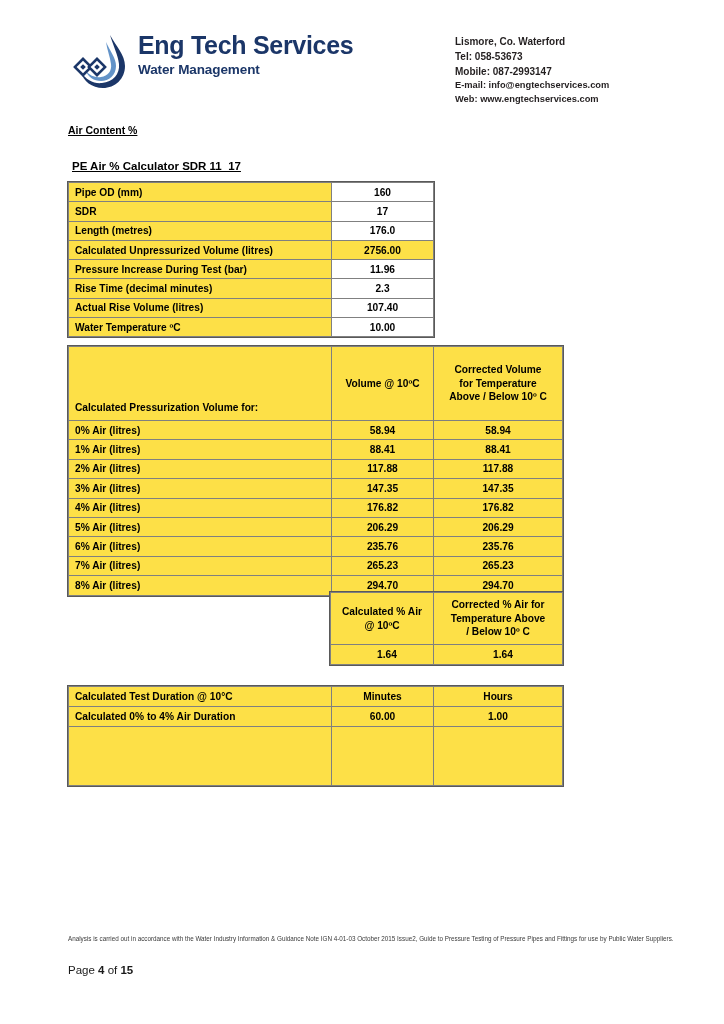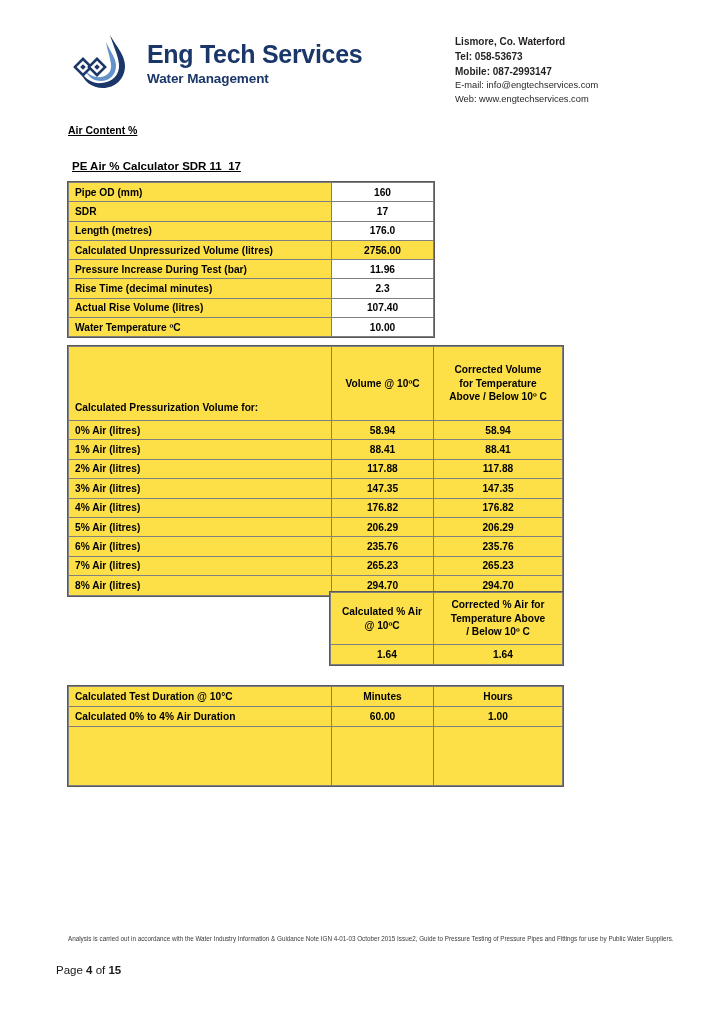--- a/index.html
+++ b/index.html
@@ -24,22 +24,20 @@
     position: absolute;
     left: 0; top: 0;
     width: 724px;
     height: 118px;
   }
   .logo-block {
     position: absolute;
     left: 72px;
     top: 33px;
     display: flex;
-    align-items: center;
-    gap: 9px;
   }
   .logo-mark {
     width: 58px;
     height: 62px;
     position: relative;
     flex: none;
   }
   .logo-text {
     margin-left: 8px;
     line-height: 1;
@@ -62,21 +60,21 @@
 
   .contact {
     position: absolute;
     left: 455px;
     top: 35px;
     font-size: 9.5px;
     line-height: 1.48;
     color: #231f20;
   }
   .contact .b { font-weight: bold; font-size: 10px; }
-  .contact .n { font-weight: normal; font-size: 9.3px; }
+  .contact .n { font-weight: bold; font-size: 9.3px; }
 
   
   .sec-title {
     position: absolute;
     left: 68px;
     font-size: 10.5px;
     font-weight: bold;
     text-decoration: underline;
     color: #000;
   }
@@ -162,21 +160,21 @@
     position: absolute;
     left: 68px;
     top: 934px;
     width: 640px;
     font-size: 6.3px;
     line-height: 1.55;
     color: #3a3a3a;
   }
   .page-num {
     position: absolute;
-    left: 56px;
+    left: 68px;
     top: 964px;
     font-size: 11.5px;
     color: #1a1a1a;
   }
   .page-num b { font-weight: bold; }
 </style>
 </head>
 <body>
 
 <div class="page">

